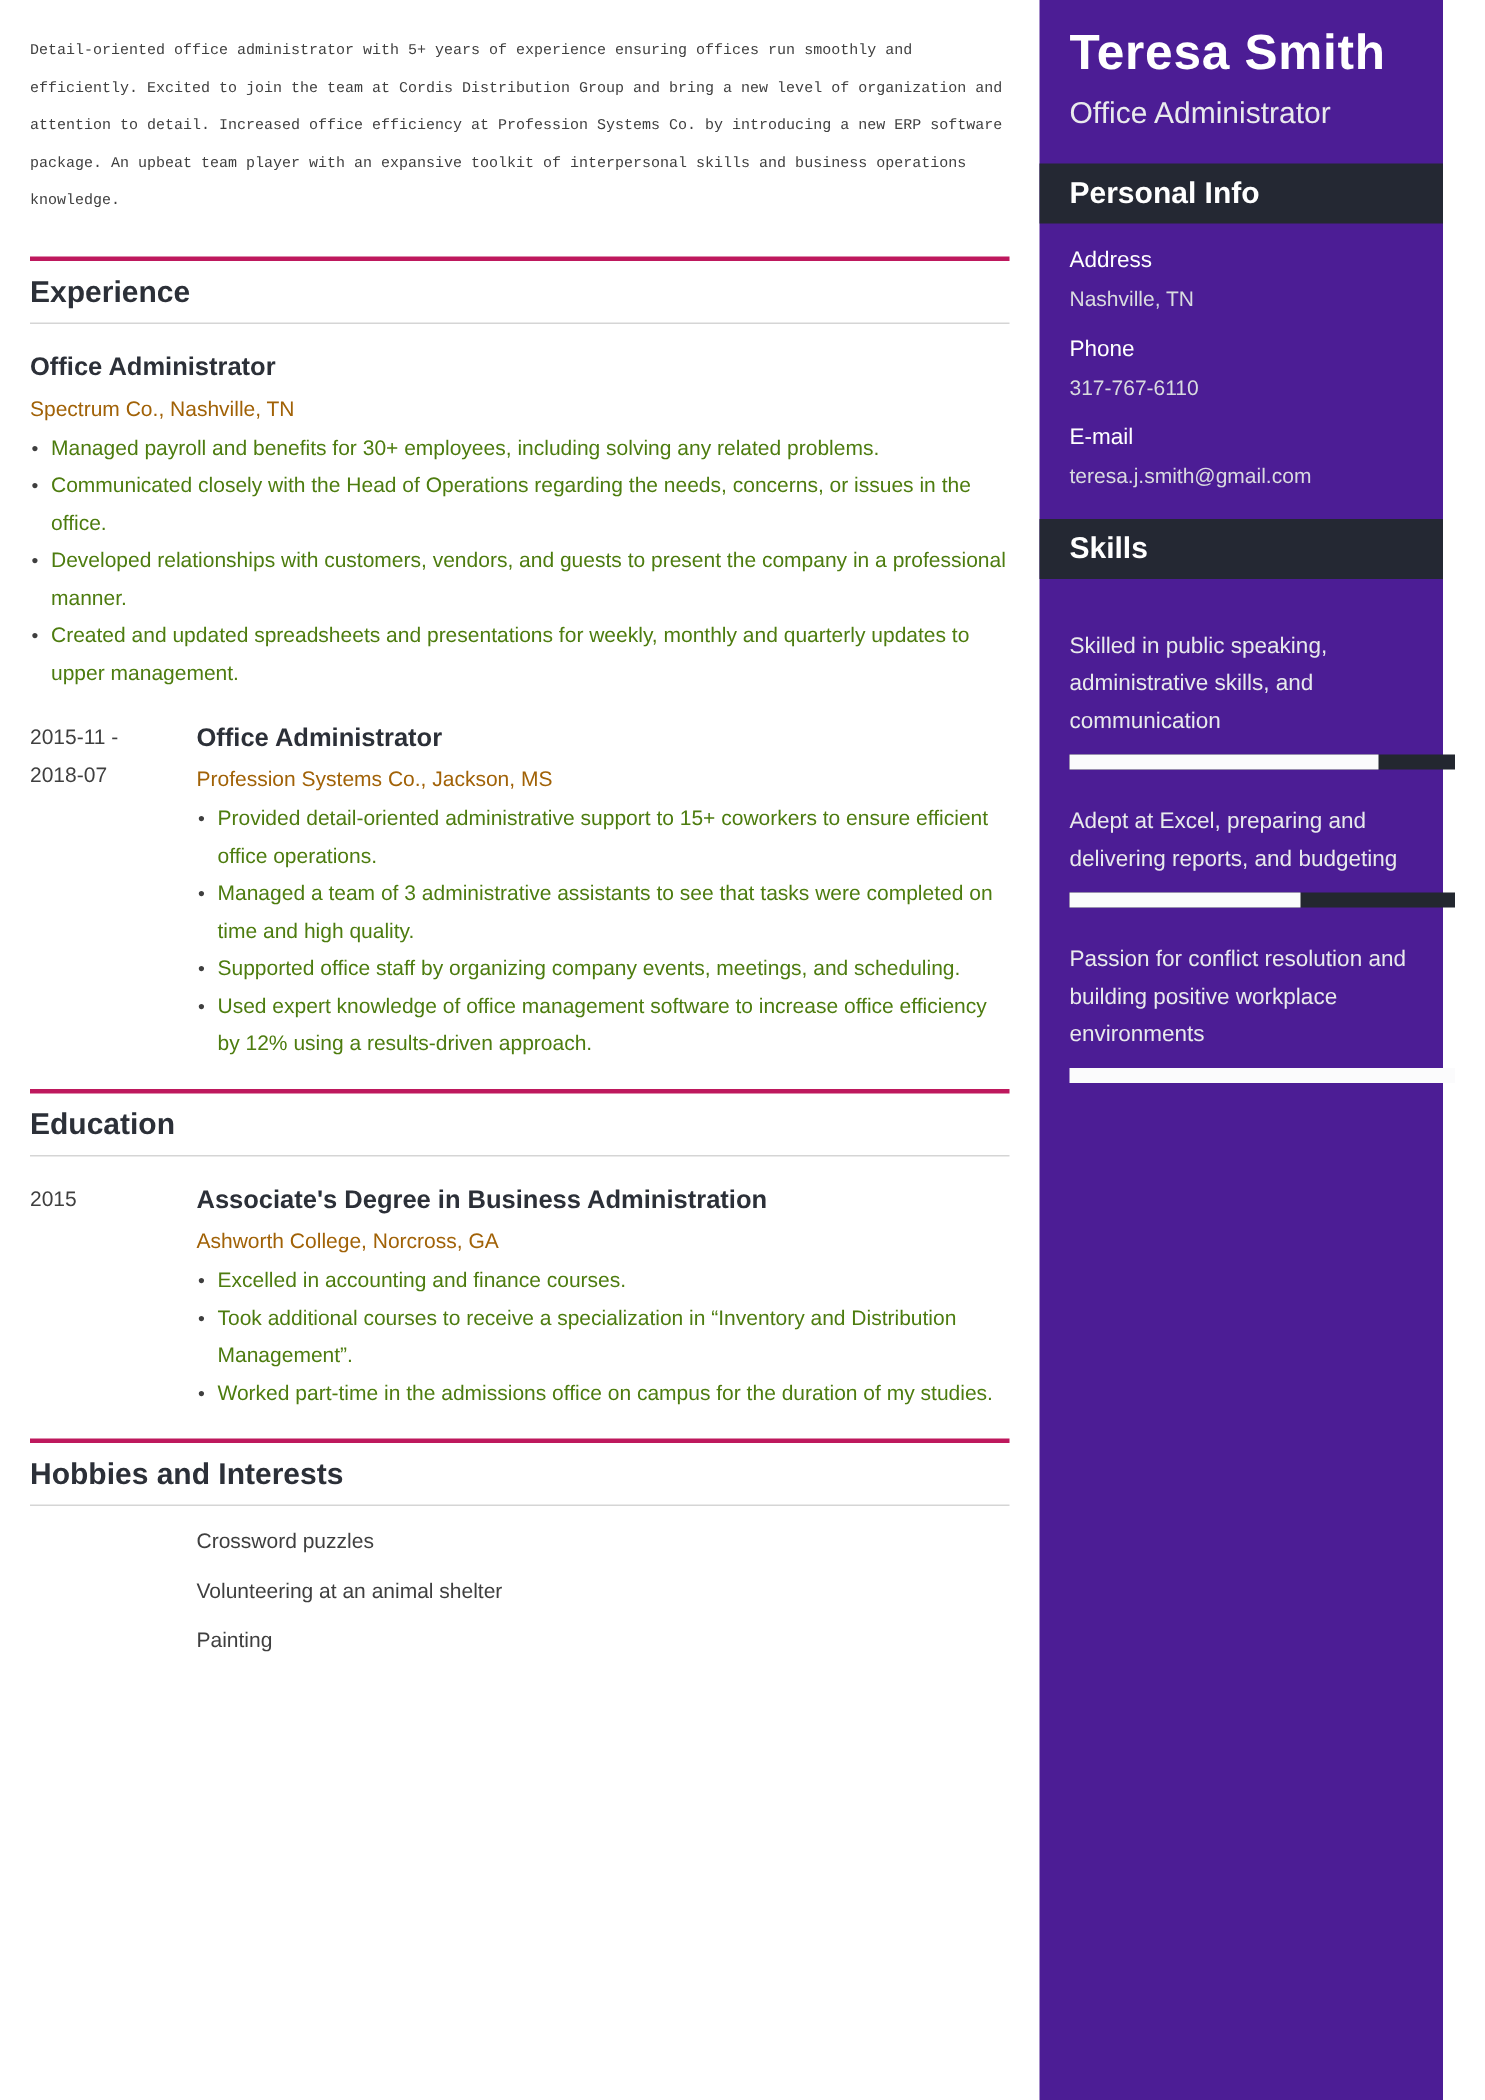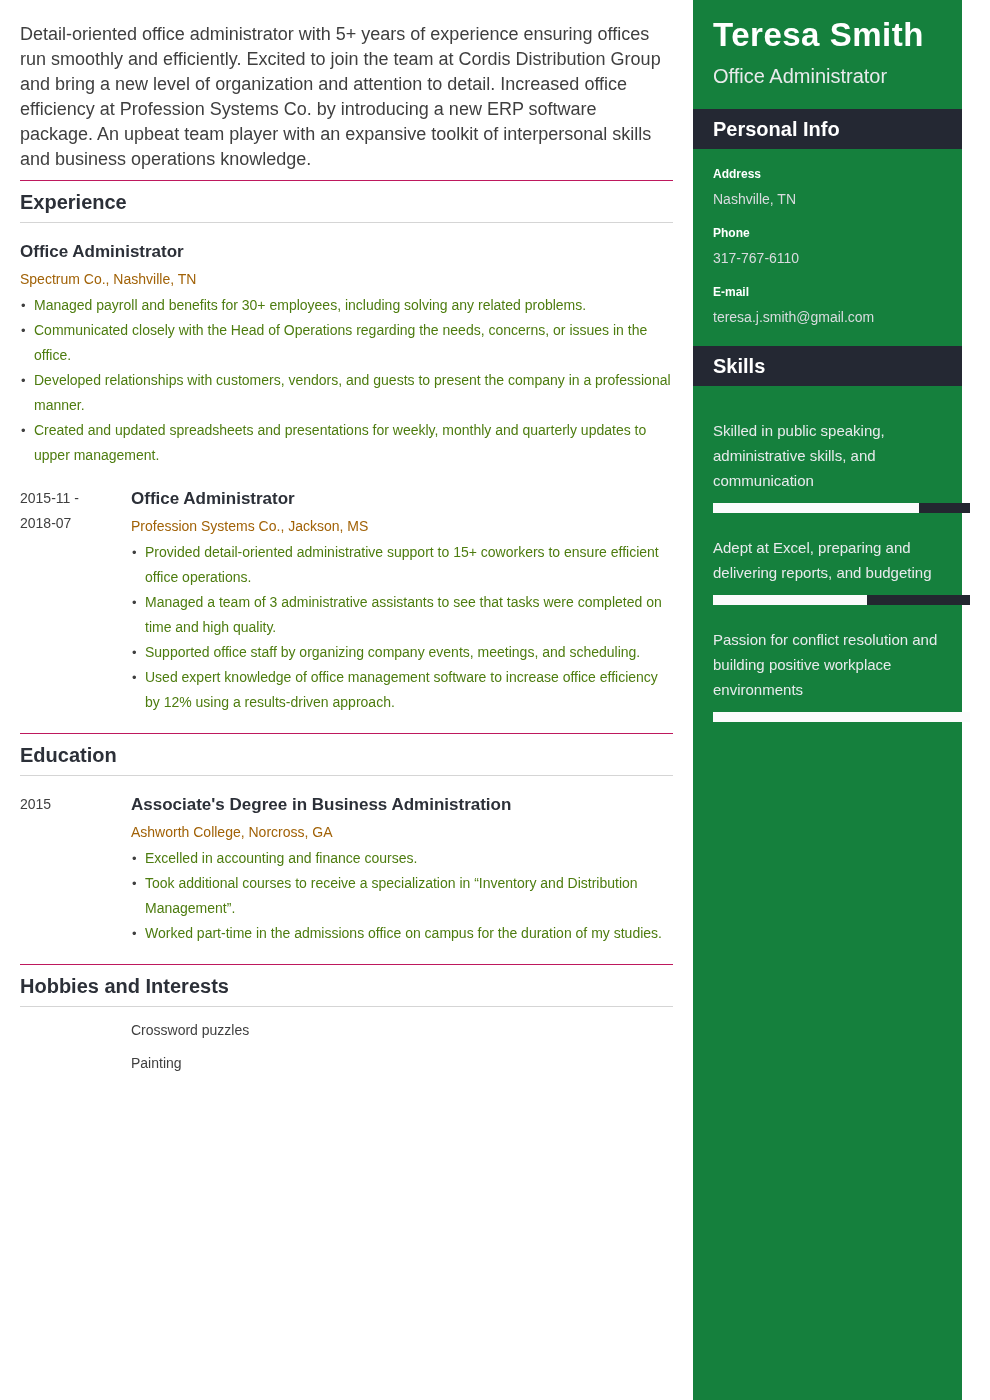--- a/index.html
+++ b/index.html
@@ -6,23 +6,23 @@
   html, body { margin: 0; padding: 0; }
   body {
     width: 990px; height: 1400px;
     font-family: "Liberation Sans", sans-serif;
     background: #ffffff;
   }
   .page { position: relative; width: 990px; height: 1400px; background: #ffffff; overflow: hidden; }
 
   
   .main { position: absolute; left: 0; top: 0; width: 693px; padding: 22px 20px 0 20px; }
-  .summary { font-size: 18px; line-height: 25px; color: #3f3f3f; margin: 0 0 8px 0; }
+  .summary { font-size: 10px; line-height: 25px; color: #3f3f3f; margin: 0 0 24px 0; font-family: Liberation Mono, monospace; }
   .section-heading {
-    border-top: 1px solid #be185d; border-bottom: 1px solid #d5d5d5;
+    border-top: 3px solid #be185d; border-bottom: 1px solid #d5d5d5;
     padding: 9px 0 8px 0; margin: 0;
     font-size: 20px; font-weight: bold; color: #2c3038; line-height: 24px;
   }
   .entry { display: flex; margin: 16px 0 18px 0; }
   .entry:last-child { margin-bottom: 13px; }
   .entry-dates {
     flex: 0 0 111px; width: 111px;
     font-size: 14px; line-height: 25px; color: #3f3f3f; white-space: pre-line;
   }
   .entry-body { flex: 1; }
@@ -31,28 +31,28 @@
   ul.bullets { margin: 5px 0 0 0; padding: 0; list-style: none; }
   ul.bullets li {
     position: relative; padding-left: 14px;
     font-size: 14px; line-height: 25px; color: #4d7c0f;
   }
   ul.bullets li::before { content: "\2022"; position: absolute; left: 1px; top: 0; font-size: 13px; color: #3f3f3f; }
   .hobby-list { margin: 15px 0 0 0; padding: 0; list-style: none; }
   .hobby-list li { margin: 0 0 17px 111px; font-size: 14px; line-height: 16px; color: #3f3f3f; }
 
   
-  .sidebar { position: absolute; left: 693px; top: 0; width: 269px; height: 1400px; background: #15803d; }
+  .sidebar { position: absolute; left: 693px; top: 0; width: 269px; height: 1400px; background: #4c1d95; }
   .sb-header { padding: 14px 20px 21px 20px; }
   .sb-name { margin: 0; font-size: 33px; font-weight: bold; color: #ffffff; line-height: 42px; letter-spacing: 0.5px; }
   .sb-title { margin: 8px 0 0 0; font-size: 20px; font-weight: normal; color: #e9eaec; line-height: 24px; }
   .sb-band { background: #242833; padding: 8px 20px; font-size: 20px; font-weight: bold; color: #ffffff; line-height: 24px; }
   .sb-fields { padding: 17px 20px 21px 20px; }
   .sb-field + .sb-field { margin-top: 18px; }
-  .sb-label { margin: 0; font-size: 12px; font-weight: bold; color: #ffffff; line-height: 16px; }
+  .sb-label { margin: 0; font-size: 15px; font-weight: normal; color: #ffffff; line-height: 16px; }
   .sb-value { margin: 9px 0 0 0; font-size: 14px; color: #d9dbdf; line-height: 16px; }
   .sb-skills { padding: 32px 20px 20px 20px; }
   .skill-item + .skill-item { margin-top: 22px; }
   .skill-text { margin: 0; font-size: 15px; line-height: 25px; color: #e8eaec; }
   .skill-bar { margin-top: 10px; height: 10px; width: 257px; background: #232730; }
   .skill-bar-fill { height: 100%; background: #fbfbfc; }
 </style>
 </head>
 <body>
 
@@ -104,20 +104,21 @@
           <li>Took additional courses to receive a specialization in “Inventory and Distribution Management”.</li>
           <li>Worked part-time in the admissions office on campus for the duration of my studies.</li>
         </ul>
       </div>
     </div>
 
     <h2 class="section-heading">Hobbies and Interests</h2>
 
     <ul class="hobby-list">
       <li>Crossword puzzles</li>
+      <li>Volunteering at an animal shelter</li>
       <li>Painting</li>
     </ul>
 
   </div>
 
   <div class="sidebar">
 
     <div class="sb-header">
       <h1 class="sb-name">Teresa Smith</h1>
       <p class="sb-title">Office Administrator</p>

